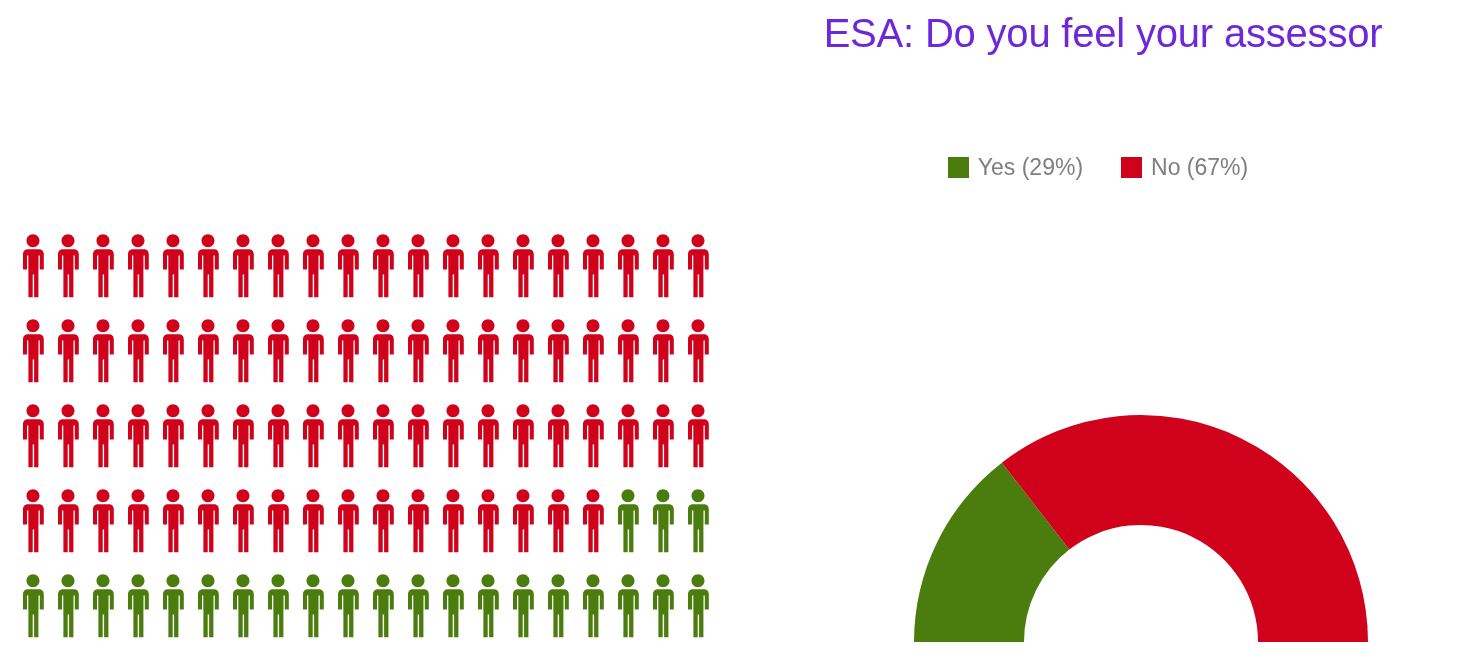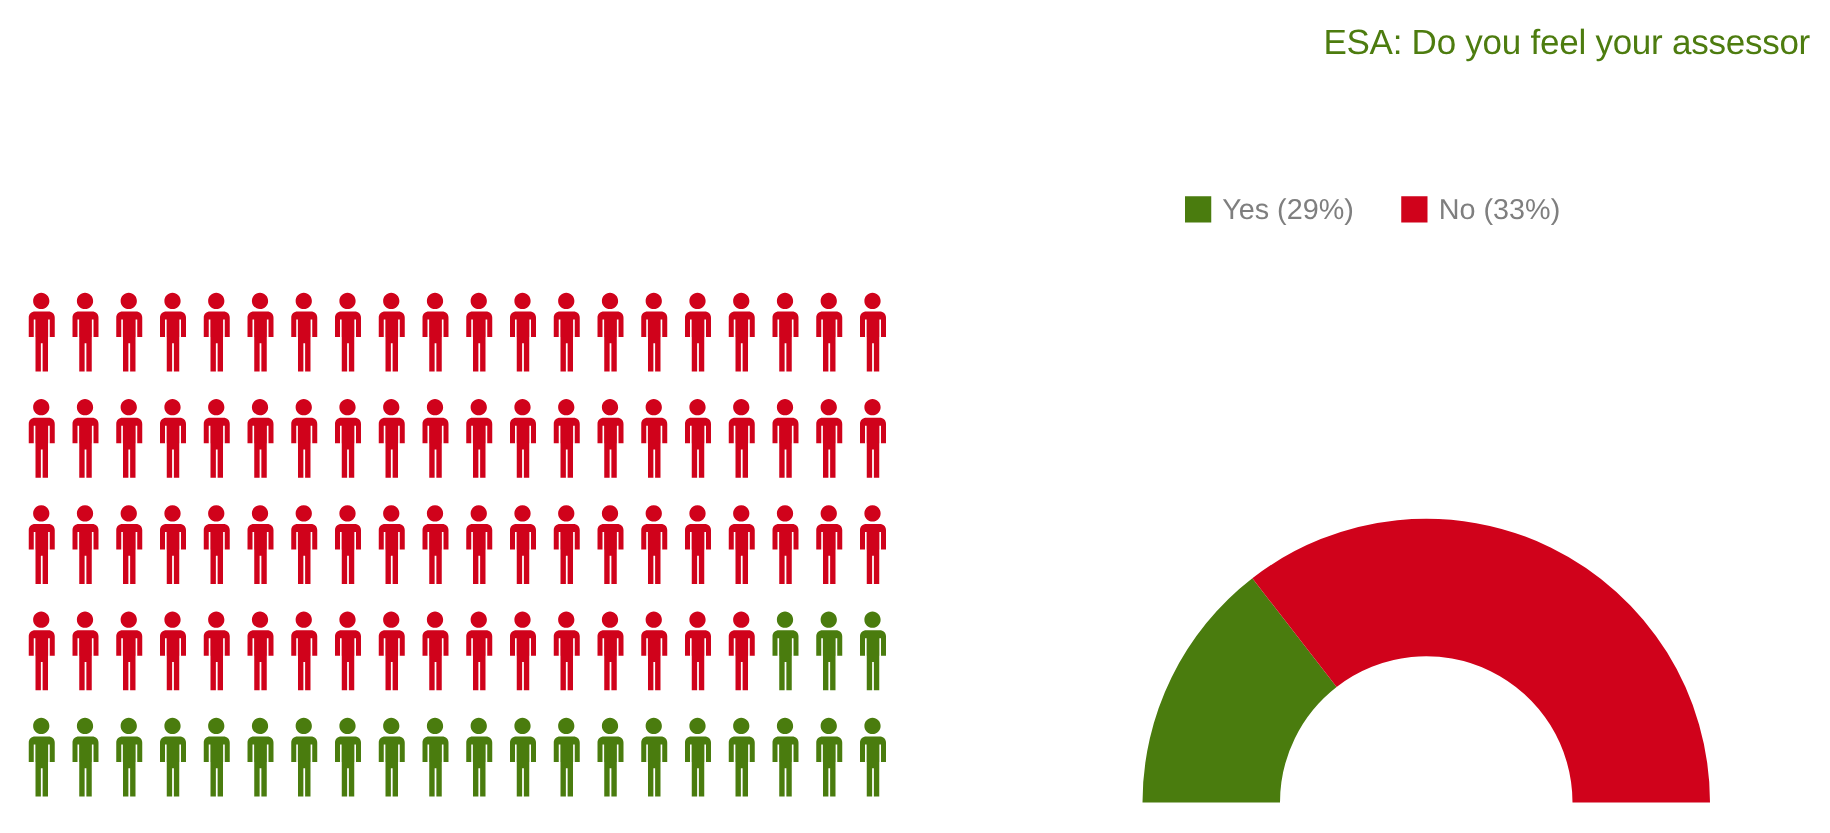--- a/index.html
+++ b/index.html
@@ -72,23 +72,23 @@
     left: 732px;
     top: 0;
     width: 732px;
     height: 666px;
   }
   .title-right {
     position: absolute;
     left: 26px;
     top: 8px;
     width: 690px;
-    text-align: right;
-    color: #4d7c0f;
-    font-size: 28px;
+    text-align: center;
+    color: #6d28d9;
+    font-size: 40px;
     line-height: 51px;
     font-weight: normal;
     letter-spacing: -0.2px;
   }
 
   .legend {
     position: absolute;
     left: 0;
     top: 156px;
     width: 732px;
@@ -759,21 +759,21 @@
       <div>ESA: Do you feel your assessor</div>
     </div>
 
     <div class="legend">
       <div class="legend-item">
         <span class="legend-swatch" id="swatch-yes" style="background: rgb(74, 124, 14);"></span>
         <span class="legend-label">Yes (29%)</span>
       </div>
       <div class="legend-item">
         <span class="legend-swatch" id="swatch-no" style="background: rgb(208, 2, 27);"></span>
-        <span class="legend-label">No (33%)</span>
+        <span class="legend-label">No (67%)</span>
       </div>
     </div>
 
     <div class="donut-wrap" id="donut-wrap">
         <svg width="732" height="666" viewBox="0 0 732 666" xmlns="http://www.w3.org/2000/svg">
           <path d="M 182.00 642.00 A 227 227 0 0 1 269.87 462.63 L 337.29 549.55 A 117 117 0 0 0 292.00 642.00 Z" fill="#4A7C0E"></path>
           <path d="M 269.87 462.63 A 227 227 0 0 1 636.00 642.00 L 526.00 642.00 A 117 117 0 0 0 337.29 549.55 Z" fill="#D0021B"></path>
         </svg>
       </div>
 

